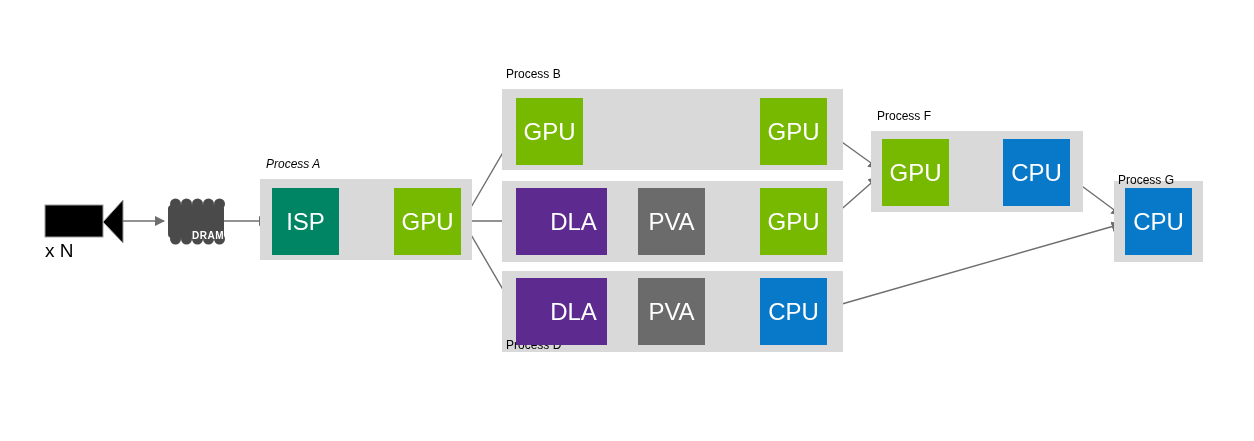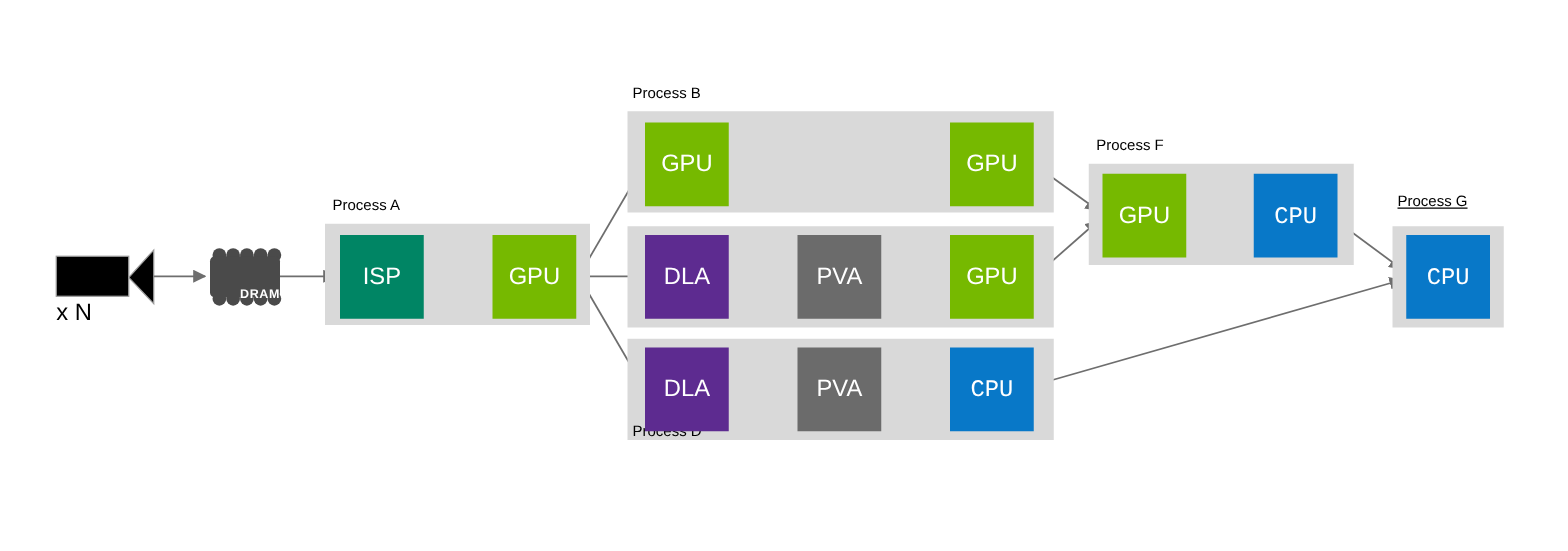--- a/index.html
+++ b/index.html
@@ -31,27 +31,27 @@
     white-space: nowrap;
   }
   .block {
     position: absolute;
     width: 67px;
     height: 67px;
     display: flex;
     align-items: center;
     justify-content: center;
     color: var(--color-block_text);
-    font-size: 19px;
+    font-size: 24px;
   }
   .block-isp { background: var(--color-isp); }
   .block-gpu { background: var(--color-gpu); }
-  .block-dla { background: var(--color-dla); }
+  .block-dla { background: var(--color-dla); padding-left: 24px; }
   .block-pva { background: var(--color-pva); }
-  .block-cpu { background: var(--color-cpu); font-family: Liberation Mono, monospace; }
+  .block-cpu { background: var(--color-cpu); }
   .camera-count {
     position: absolute;
     left: 45px; top: 240px; width: 58px;
     text-align: left;
     font-size: 19px;
     color: var(--color-label_text);
   }
   .dram-text {
     position: absolute;
     left: 168px; top: 230px; width: 56px;
@@ -108,21 +108,21 @@
     <line class="flow-line" x1="828" y1="221" x2="878" y2="177" marker-end="url(#arrow)"></line>
     <line class="flow-line" x1="950" y1="172" x2="999" y2="172" marker-end="url(#arrow)"></line>
     <line class="flow-line" x1="1071" y1="178" x2="1121" y2="215" marker-end="url(#arrow)"></line>
     <line class="flow-line" x1="828" y1="308" x2="1121" y2="224" marker-end="url(#arrow)"></line>
   </svg>
 
   <div class="camera-count">x N</div>
   <div class="dram-text">DRAM</div>
 
   <div class="proc" style="left:260px; top:179px; width:212px; height:81px;"></div>
-  <div class="proc-label" style="left:266px; top:157px;">Process A</div>
+  <div class="proc-label" style="left:266px; top:157px;font-style:italic;">Process A</div>
   <div class="block block-isp" style="left:272px; top:188px;">ISP</div>
   <div class="block block-gpu" style="left:394px; top:188px;">GPU</div>
 
   <div class="proc" style="left:502px; top:89px; width:341px; height:81px;"></div>
   <div class="proc-label" style="left:506px; top:67px;">Process B</div>
   <div class="block block-gpu" style="left:516px; top:98px;">GPU</div>
   <div class="block block-gpu" style="left:760px; top:98px;">GPU</div>
 
   <div class="proc" style="left:502px; top:181px; width:341px; height:81px;"></div>
   <div class="block block-dla" style="left:516px; top:188px;">DLA</div>
@@ -134,16 +134,16 @@
   <div class="block block-dla" style="left:516px; top:278px;">DLA</div>
   <div class="block block-pva" style="left:638px; top:278px;">PVA</div>
   <div class="block block-cpu" style="left:760px; top:278px;">CPU</div>
 
   <div class="proc" style="left:871px; top:131px; width:212px; height:81px;"></div>
   <div class="proc-label" style="left:877px; top:109px;">Process F</div>
   <div class="block block-gpu" style="left:882px; top:139px;">GPU</div>
   <div class="block block-cpu" style="left:1003px; top:139px;">CPU</div>
 
   <div class="proc" style="left:1114px; top:181px; width:89px; height:81px;"></div>
-  <div class="proc-label" style="left:1118px; top:154px;text-decoration:underline;">Process G</div>
+  <div class="proc-label" style="left:1118px; top:173px;">Process G</div>
   <div class="block block-cpu" style="left:1125px; top:188px;">CPU</div>
 
 </div>
 
 </body></html>

